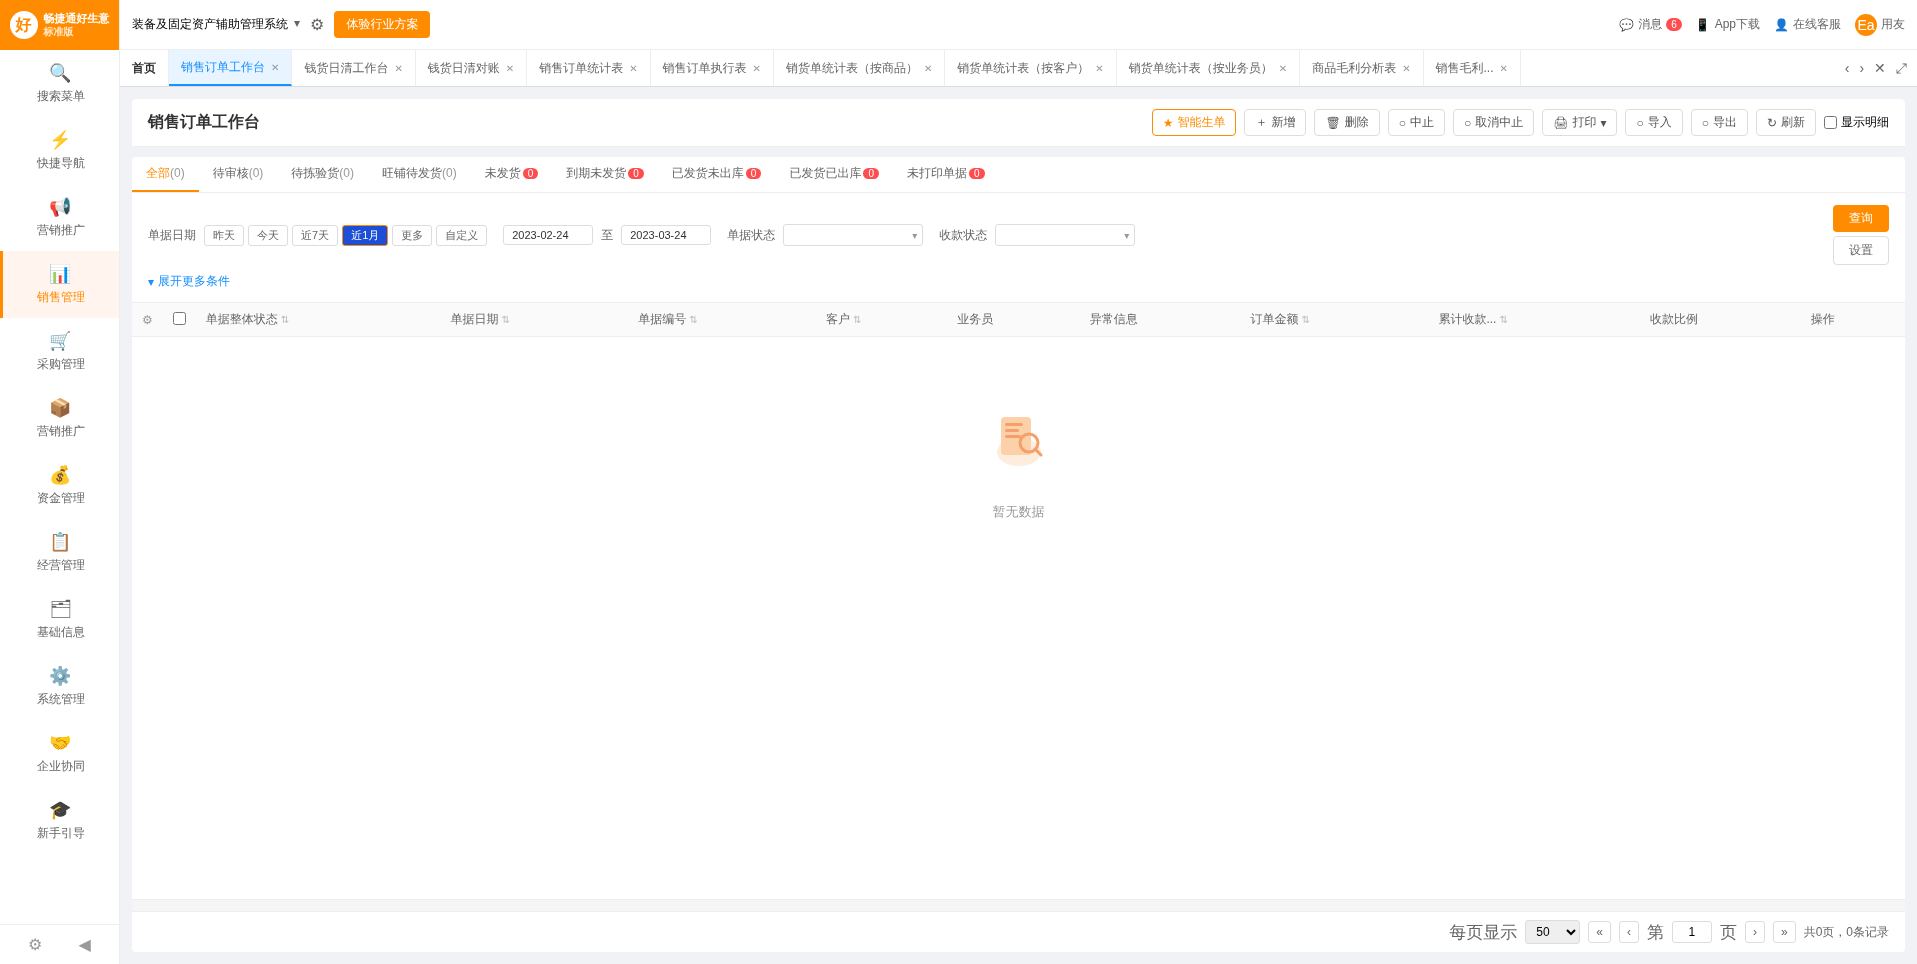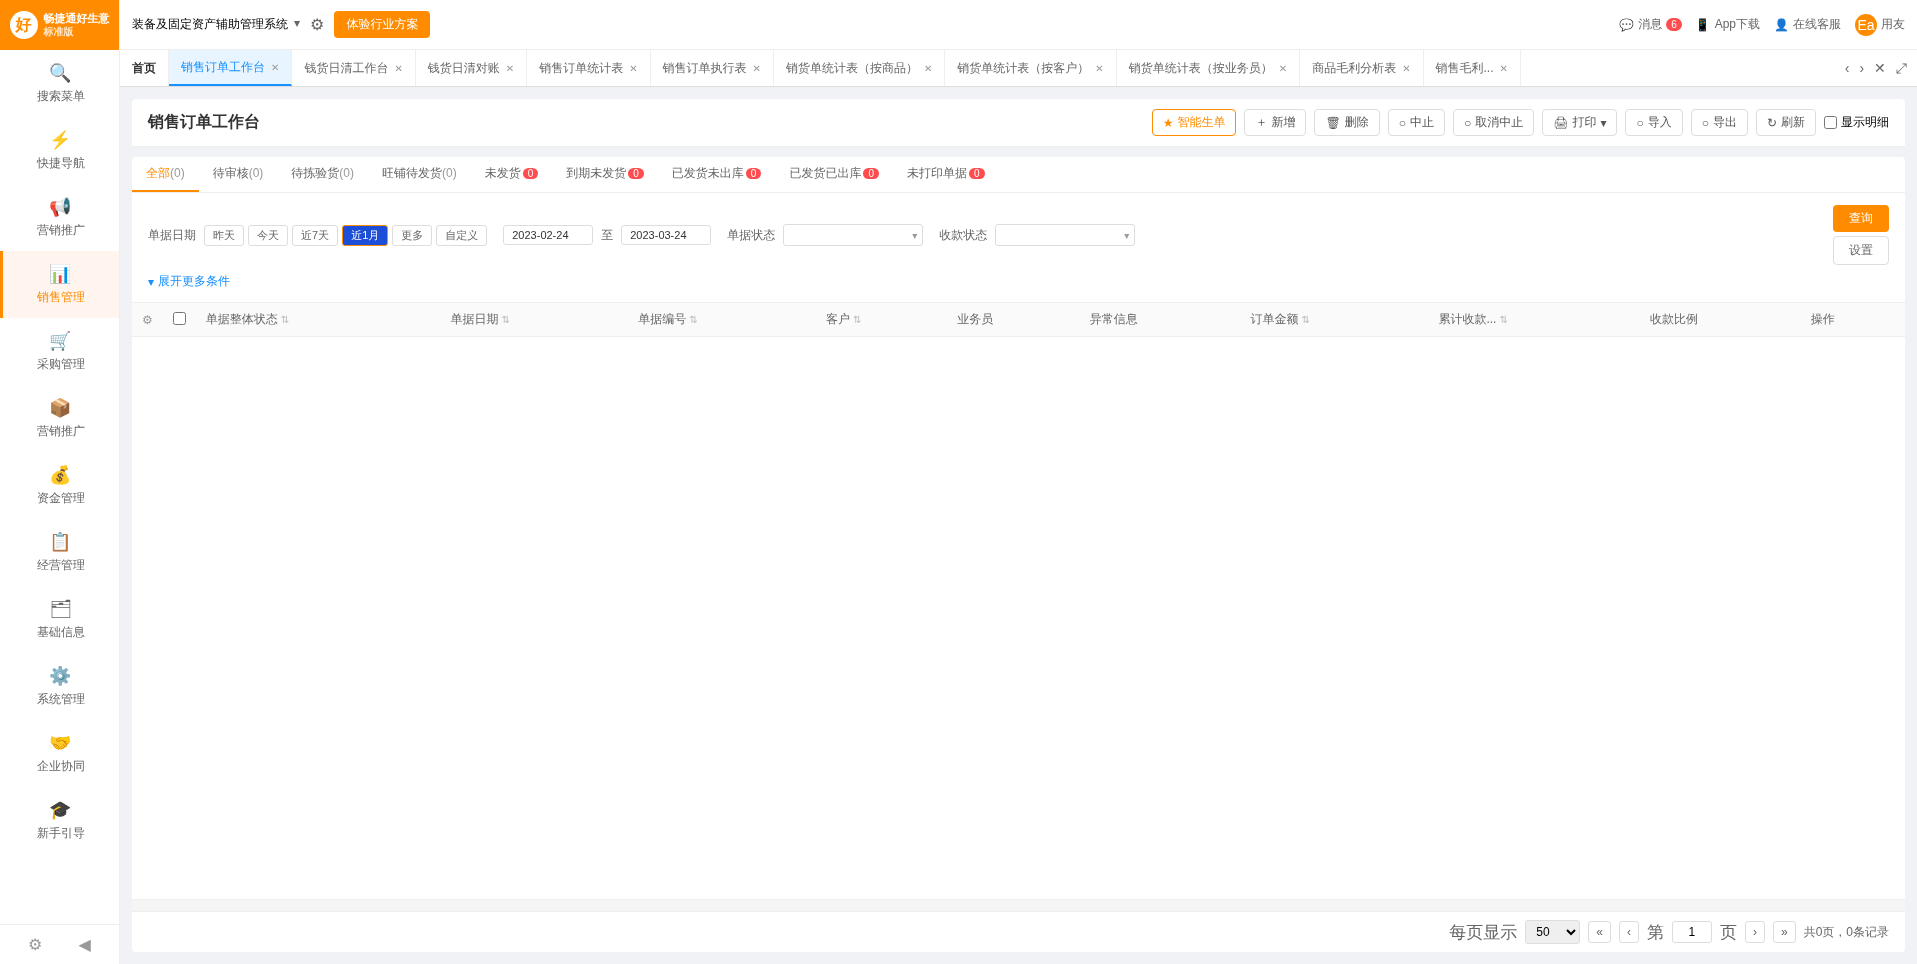--- a/index.html
+++ b/index.html
@@ -424,20 +424,35 @@
                 </th>
                 <th>
                   <span>操作</span>
                 </th>
               </tr>
             </thead>
             <tbody>
             </tbody>
           </table>
 
+          <div class="empty-state">
+            <div style="font-size:60px;color:#ffcca0;margin-bottom:12px;">
+              
+              <svg width="80" height="80" viewBox="0 0 80 80">
+                <ellipse cx="40" cy="55" rx="22" ry="14" fill="#fde0c4" opacity="0.6"></ellipse>
+                <rect x="22" y="20" width="30" height="38" rx="4" fill="#fcd0a8"></rect>
+                <rect x="26" y="26" width="18" height="3" rx="1.5" fill="#f5a06a"></rect>
+                <rect x="26" y="32" width="14" height="3" rx="1.5" fill="#f5a06a"></rect>
+                <rect x="26" y="38" width="16" height="3" rx="1.5" fill="#f5a06a"></rect>
+                <circle cx="50" cy="46" r="9" fill="none" stroke="#f5a06a" stroke-width="3"></circle>
+                <line x1="56" y1="52" x2="62" y2="58" stroke="#f5a06a" stroke-width="3" stroke-linecap="round"></line>
+              </svg>
+            </div>
+            <span class="empty-text">暂无数据</span>
+          </div>
         </div>
       </div>
 
       <div style="height:12px;overflow-x:auto;background:#f5f5f5;border-top:1px solid #eee;">
         <div style="width:1400px;height:1px;"></div>
       </div>
 
       <div class="pagination">
         <span class="pagination-label">每页显示</span>
         <select class="pagination-select">

